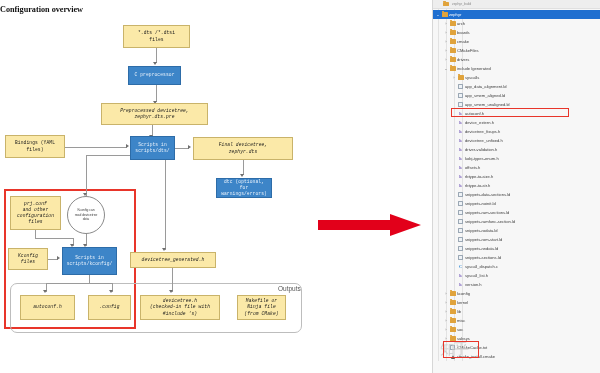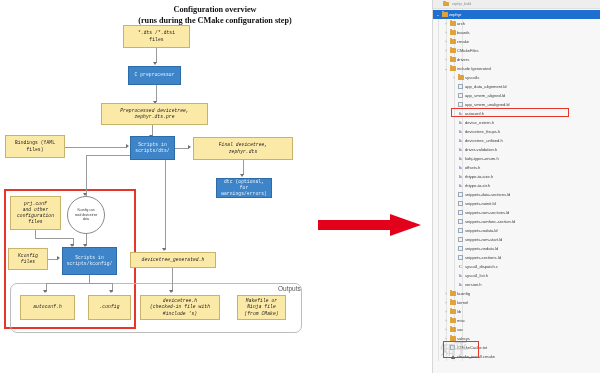--- a/index.html
+++ b/index.html
@@ -11,21 +11,21 @@
     overflow:hidden;
     position:relative;
   }
   #root{position:relative;width:600px;height:373px;}
 
   
   #diagram{position:absolute;left:0;top:0;width:430px;height:373px;background:#fff;}
 
   .title{
     position:absolute;left:0;top:4px;width:430px;
-    text-align:center;
+    text-align:left;
     font-family:"Liberation Serif", serif;
     font-weight:bold;font-size:8.2px;color:#101010;line-height:11px;
   }
 
   .node{
     position:absolute;box-sizing:border-box;
     display:flex;align-items:center;justify-content:center;
     text-align:center;
     font-family:"Liberation Mono", monospace;
     font-size:4.6px;line-height:6.2px;
@@ -142,21 +142,20 @@
 </style>
 </head>
 <body>
 
 <div id="root">
 
   <div id="diagram">
 
     <div class="title">
       <div>Configuration overview</div>
-      <div>(runs during the CMake configuration step)</div>
     </div>
 
     <div id="redbox"></div>
 
     <div id="outputs"></div>
     <div id="outputs-label">Outputs</div>
 
     <div class="edge v" style="left:156px;top:48px;height:15px;"></div>
     <div class="arrowhead" style="left:153.4px;top:62px;"></div>
 

